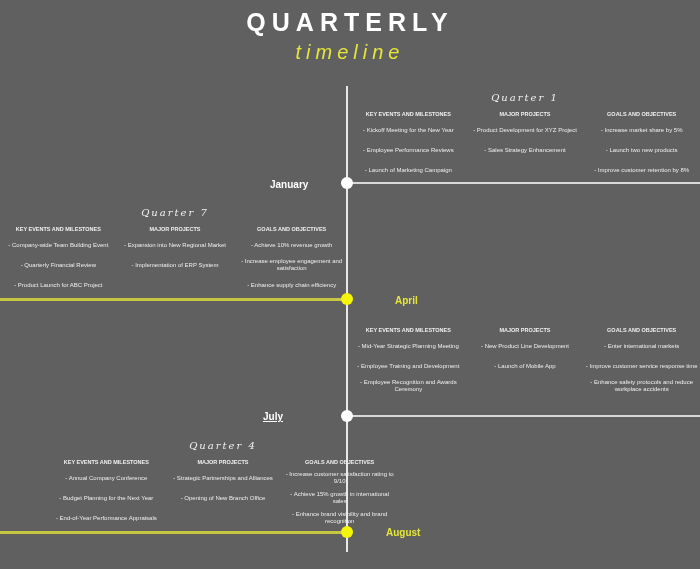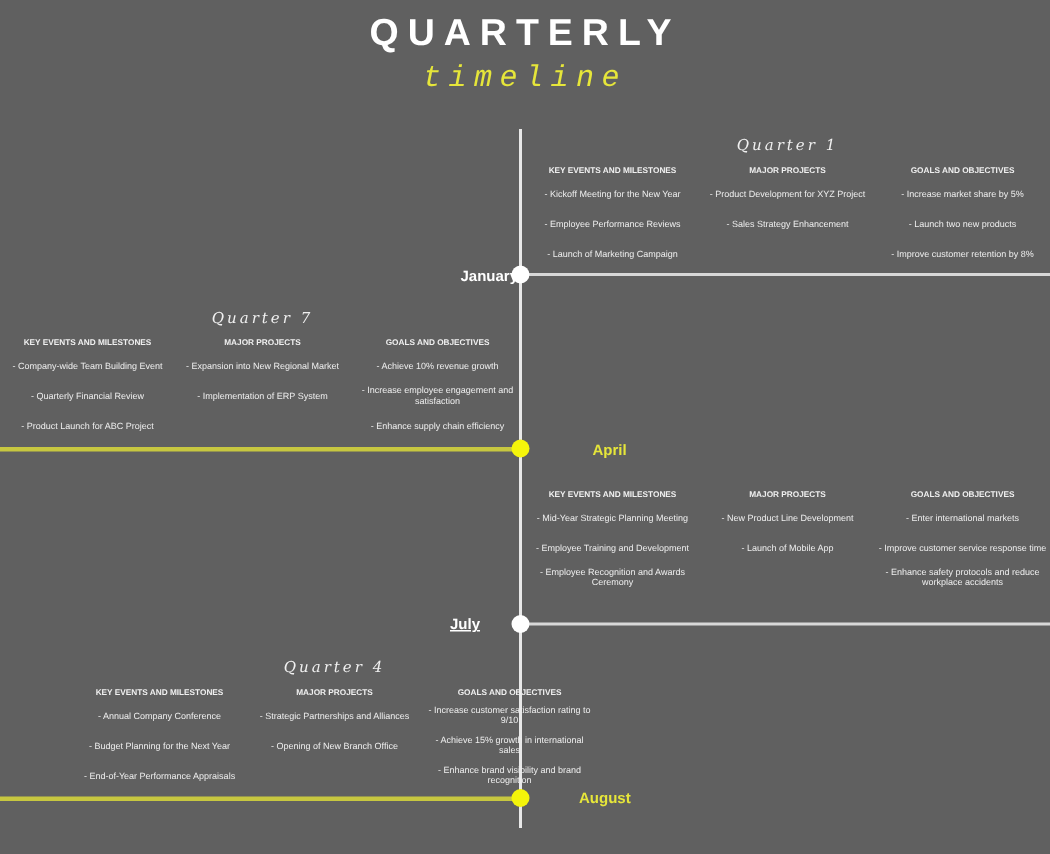--- a/index.html
+++ b/index.html
@@ -10,42 +10,42 @@
     color: #ffffff;
     position: relative;
   }
   .title {
     position: absolute; left: 0; width: 700px; top: 8px;
     text-align: center; font-family: "Liberation Sans", sans-serif;
     font-weight: bold; font-size: 25px; letter-spacing: 6px; color: #ffffff;
   }
   .subtitle {
     position: absolute; left: 0; width: 700px; top: 41px;
-    text-align: center; font-family: Liberation Mono, monospace;
+    text-align: center; font-family: Liberation Sans, sans-serif;
     font-style: italic; font-size: 20px; letter-spacing: 5px; color: #e6e63a;
   }
   .vline {
     position: absolute; left: 346px; top: 86px; width: 2px; height: 466px;
     background: #e8e8e8;
   }
   .hline {
     position: absolute; height: 2px;
   }
   .hline.white { background: #d8d8d8; }
   .hline.yellow { background: #c7c740; height: 3px; }
   .dot {
     position: absolute; width: 12px; height: 12px; border-radius: 50%;
   }
   .dot.white { background: #ffffff; }
   .dot.yellow { background: #f5f50a; }
   .month {
     position: absolute; font-family: "Liberation Sans", sans-serif;
     font-weight: bold; font-size: 10px;
   }
-  .month.white { color: #ffffff; margin-left: 37px; }
+  .month.white { color: #ffffff; }
   .month.yellow { color: #e6e63a; }
   .quarter {
     position: absolute; width: 350px; text-align: center;
   }
   .q-title {
     font-family: "DejaVu Serif", serif; font-style: italic;
     font-size: 10px; letter-spacing: 2px; color: #f0f0f0;
     height: 16px; line-height: 16px; text-align: center;
   }
   .cols { display: flex; margin-top: 2px; }

